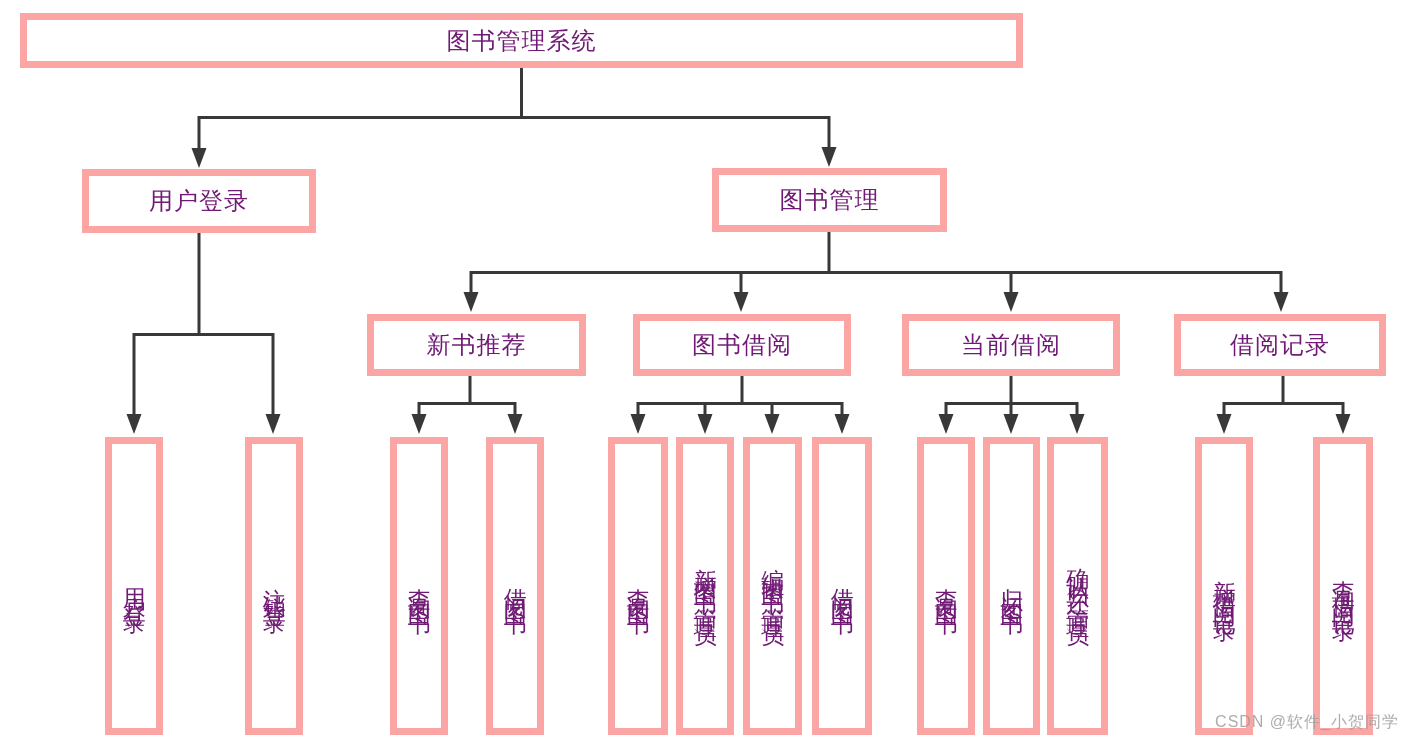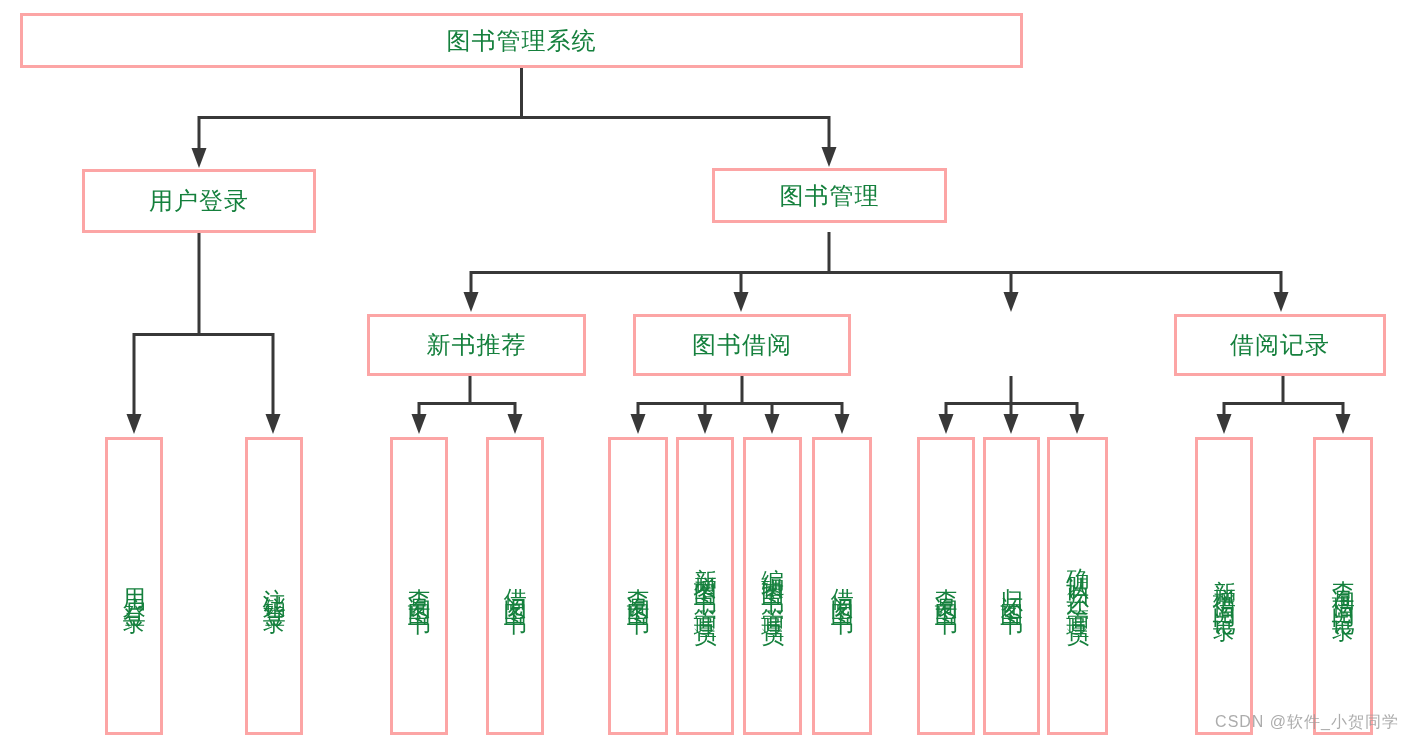--- a/index.html
+++ b/index.html
@@ -9,22 +9,22 @@
     position: relative;
     width: 1405px;
     height: 747px;
     background: #ffffff;
     overflow: hidden;
   }
   .wires { position: absolute; left: 0; top: 0; width: 1405px; height: 747px; }
   .node {
     position: absolute;
     background: #ffffff;
-    border: 3px solid #fca5a5;
-    color: #15803d;
+    border: 7px solid #fca5a5;
+    color: #701a75;
     display: flex;
     align-items: center;
     justify-content: center;
     font-size: 24px;
     letter-spacing: 1px;
     white-space: nowrap;
   }
   .vnode {
     writing-mode: vertical-rl;
     text-orientation: mixed;
@@ -83,24 +83,25 @@
                M1003.5 414 H1018.5 L1011 434 Z
                M1069.5 414 H1084.5 L1077 434 Z
                M1216.5 414 H1231.5 L1224 434 Z
                M1335.5 414 H1350.5 L1343 434 Z"></path>
     </g>
   </svg>
 
   <div class="node" style="left:20px; top:13px; width:1003px; height:55px;">图书管理系统</div>
 
   <div class="node" style="left:82px; top:169px; width:234px; height:64px;">用户登录</div>
-  <div class="node" style="left:712px; top:168px; width:235px; height:55px;">图书管理</div>
+  <div class="node" style="left:712px; top:168px; width:235px; height:64px;">图书管理</div>
 
   <div class="node" style="left:367px; top:314px; width:219px; height:62px;">新书推荐</div>
   <div class="node" style="left:633px; top:314px; width:218px; height:62px;">图书借阅</div>
+  <div class="node" style="left:902px; top:314px; width:218px; height:62px;">当前借阅</div>
   <div class="node" style="left:1174px; top:314px; width:212px; height:62px;">借阅记录</div>
 
   <div class="node vnode" style="left:105px; top:437px; width:58px; height:298px;">用户登录</div>
   <div class="node vnode" style="left:245px; top:437px; width:58px; height:298px;">注销登录</div>
 
   <div class="node vnode" style="left:390px; top:437px; width:58px; height:298px;">查询图书</div>
   <div class="node vnode" style="left:486px; top:437px; width:58px; height:298px;">借阅图书</div>
 
   <div class="node vnode" style="left:608px; top:437px; width:60px; height:298px;">查询图书</div>
   <div class="node vnode" style="left:676px; top:437px; width:58px; height:298px;">新增图书（管理员）</div>

